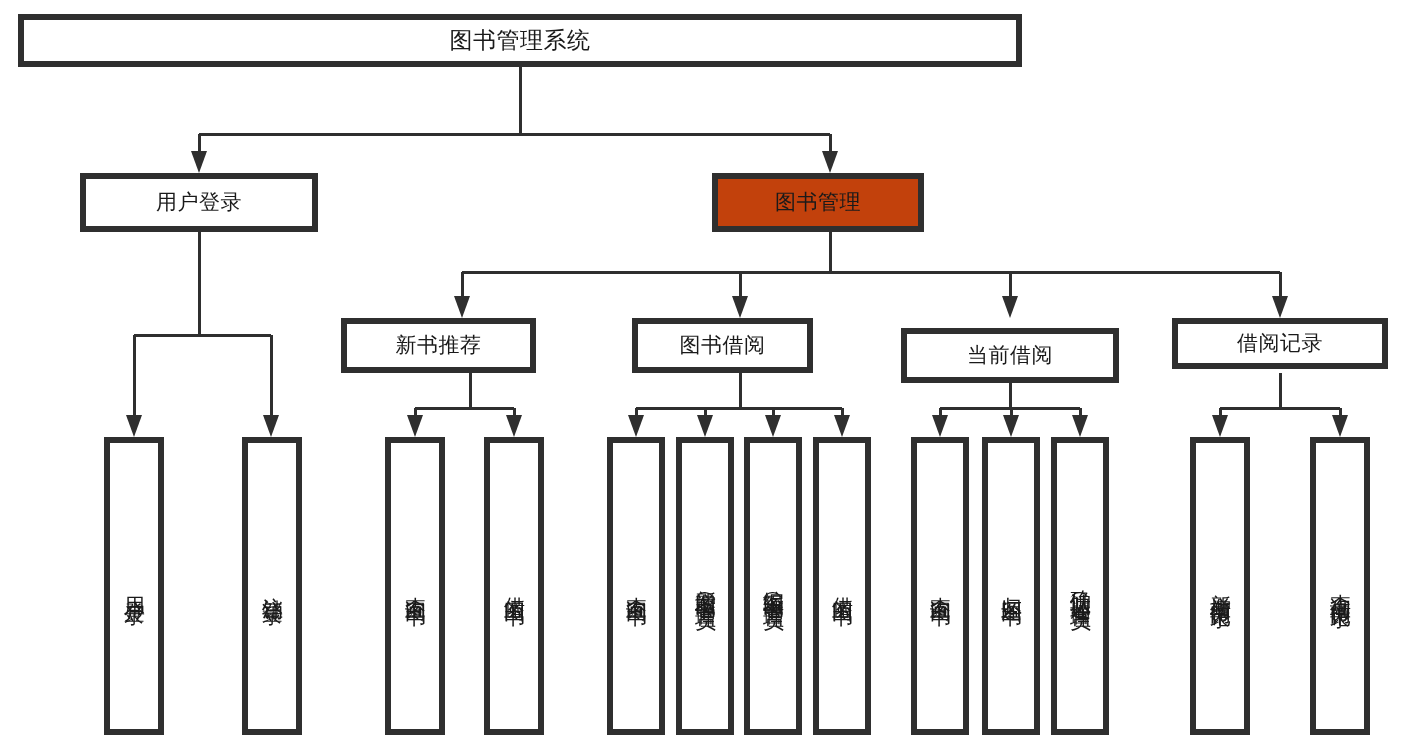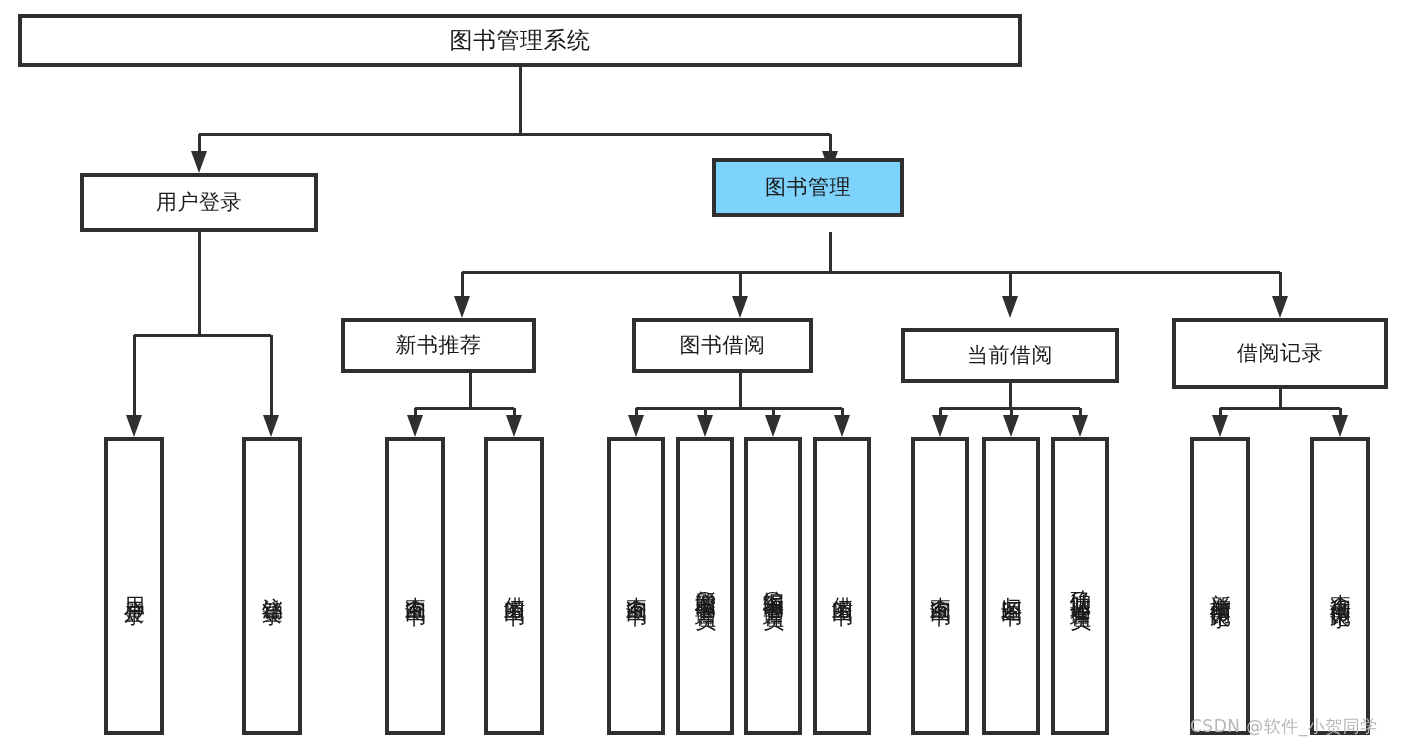--- a/index.html
+++ b/index.html
@@ -23,21 +23,21 @@
     left: 0;
     top: 0;
     width: 1405px;
     height: 747px;
     display: block;
   }
   .node-box {
     position: absolute;
     box-sizing: border-box;
     background: #ffffff;
-    border: 4px solid #8b5cf6;
+    border: 6px solid #8b5cf6;
     display: flex;
     align-items: center;
     justify-content: center;
     overflow: hidden;
   }
   .node-label-h {
     font-size: 21px;
     line-height: 1.1;
     color: #1a1a1a;
     letter-spacing: 0.5px;
@@ -126,33 +126,33 @@
       <polygon points="1332,415 1348,415 1340,437" fill="#2f2f2f"></polygon>
     </svg>
 
   <div id="node-layer">
       <div class="node-box node-title" style="left: 18px; top: 14px; width: 1004px; height: 53px; border-color: rgb(47, 47, 47); background: rgb(255, 255, 255);">
         <span class="node-label-h" style="color: rgb(26, 26, 26);">图书管理系统</span>
       </div>
       <div class="node-box" style="left: 80px; top: 173px; width: 238px; height: 59px; border-color: rgb(47, 47, 47); background: rgb(255, 255, 255);">
         <span class="node-label-h" style="color: rgb(26, 26, 26);">用户登录</span>
       </div>
-      <div class="node-box" style="left: 712px; top: 158px; width: 192px; height: 59px; border-color: rgb(47, 47, 47); background: #7dd3fc;">
+      <div class="node-box" style="left: 712px; top: 173px; width: 212px; height: 59px; border-color: rgb(47, 47, 47); background: #c2410c;">
         <span class="node-label-h" style="color: rgb(26, 26, 26);">图书管理</span>
       </div>
       <div class="node-box" style="left: 341px; top: 318px; width: 195px; height: 55px; border-color: rgb(47, 47, 47); background: rgb(255, 255, 255);">
         <span class="node-label-h" style="color: rgb(26, 26, 26);">新书推荐</span>
       </div>
       <div class="node-box" style="left: 632px; top: 318px; width: 181px; height: 55px; border-color: rgb(47, 47, 47); background: rgb(255, 255, 255);">
         <span class="node-label-h" style="color: rgb(26, 26, 26);">图书借阅</span>
       </div>
       <div class="node-box" style="left: 901px; top: 328px; width: 218px; height: 55px; border-color: rgb(47, 47, 47); background: rgb(255, 255, 255);">
         <span class="node-label-h" style="color: rgb(26, 26, 26);">当前借阅</span>
       </div>
-      <div class="node-box" style="left: 1172px; top: 318px; width: 216px; height: 71px; border-color: rgb(47, 47, 47); background: rgb(255, 255, 255);">
+      <div class="node-box" style="left: 1172px; top: 318px; width: 216px; height: 51px; border-color: rgb(47, 47, 47); background: rgb(255, 255, 255);">
         <span class="node-label-h" style="color: rgb(26, 26, 26);">借阅记录</span>
       </div>
       <div class="node-box" style="left: 104px; top: 437px; width: 60px; height: 298px; border-color: rgb(47, 47, 47); background: rgb(255, 255, 255);">
         <span class="node-label-v" style="color: rgb(26, 26, 26);">用户登录</span>
       </div>
       <div class="node-box" style="left: 242px; top: 437px; width: 60px; height: 298px; border-color: rgb(47, 47, 47); background: rgb(255, 255, 255);">
         <span class="node-label-v" style="color: rgb(26, 26, 26);">注销登录</span>
       </div>
       <div class="node-box" style="left: 385px; top: 437px; width: 60px; height: 298px; border-color: rgb(47, 47, 47); background: rgb(255, 255, 255);">
         <span class="node-label-v" style="color: rgb(26, 26, 26);">查询图书</span>
@@ -182,15 +182,14 @@
         <span class="node-label-v" style="color: rgb(26, 26, 26);">确认归还（管理员）</span>
       </div>
       <div class="node-box" style="left: 1190px; top: 437px; width: 60px; height: 298px; border-color: rgb(47, 47, 47); background: rgb(255, 255, 255);">
         <span class="node-label-v" style="color: rgb(26, 26, 26);">新增借阅记录</span>
       </div>
       <div class="node-box" style="left: 1310px; top: 437px; width: 60px; height: 298px; border-color: rgb(47, 47, 47); background: rgb(255, 255, 255);">
         <span class="node-label-v" style="color: rgb(26, 26, 26);">查询借阅记录</span>
       </div>
     </div>
 
-  <div class="watermark" style="left: 1190px; top: 715px; color: rgb(184, 184, 184);">CSDN @软件_小贺同学</div>
 
 </div>
 
 </body></html>

